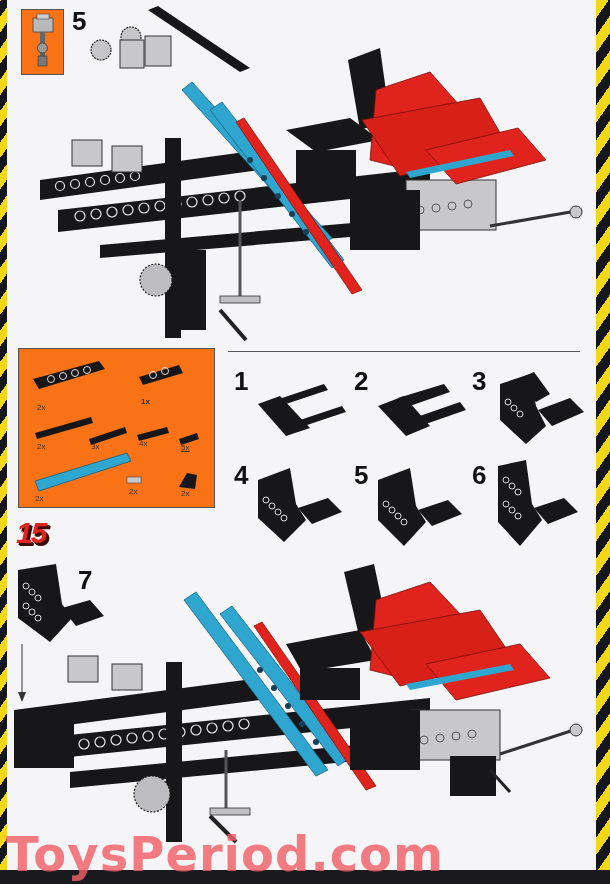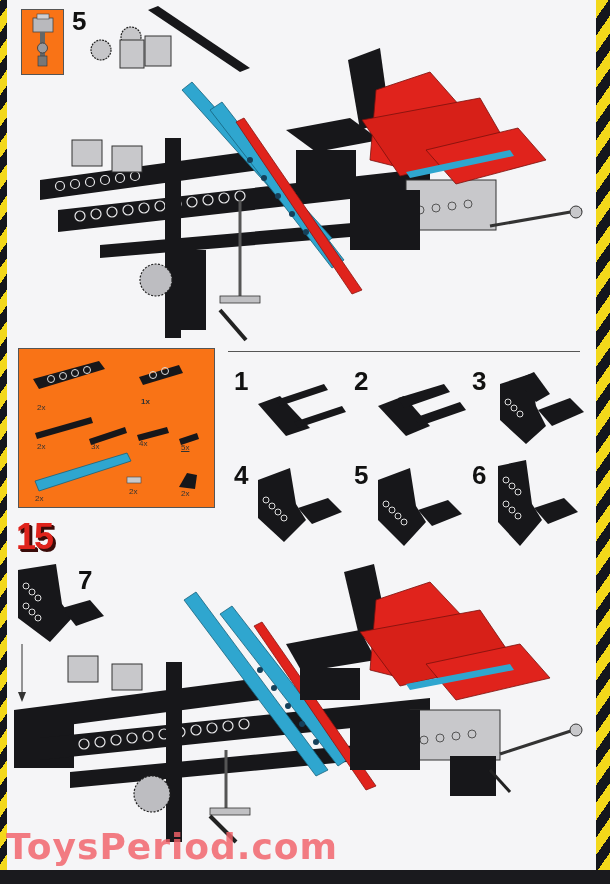--- a/index.html
+++ b/index.html
@@ -8,23 +8,23 @@
   .stripe-left{position:absolute;left:0;top:0;width:7px;height:870px;
     background:repeating-linear-gradient(-55deg,#f3d81a 0 9px,#14161c 9px 18px);}
   .stripe-right{position:absolute;left:596px;top:0;width:14px;height:870px;
     background:repeating-linear-gradient(-55deg,#f3d81a 0 10px,#14161c 10px 20px);}
   .bottom-bar{position:absolute;left:0;top:870px;width:610px;height:14px;background:#1a1a1e;}
   .callout{position:absolute;border:1px solid #555;background:#f97316;}
   .step-num{position:absolute;font-weight:bold;color:#111;font-family:"Liberation Sans",sans-serif;}
   .sub-num{position:absolute;font-weight:bold;font-size:26px;color:#111;}
   .qty{position:absolute;font-size:8px;color:#333;}
   .divider{position:absolute;left:228px;top:351px;width:352px;height:1px;background:#555;}
-  .big-step{position:absolute;left:16px;top:516px;font-size:36px;font-weight:900;color:#e0231c;
-    text-shadow:2px 2px 0 #3a0c0a,3px 3px 0 #3a0c0a;letter-spacing:-2px;font-family:"Liberation Sans",sans-serif;}
-  .watermark{position:absolute;left:6px;top:826px;font-size:36px;font-weight:bold;color:rgba(242,96,104,0.82);
+  .big-step{position:absolute;left:16px;top:516px;font-size:30px;font-weight:900;color:#e0231c;
+    text-shadow:2px 2px 0 #3a0c0a,3px 3px 0 #3a0c0a;letter-spacing:-2px;font-family:"Liberation Sans",sans-serif;font-style:italic;}
+  .watermark{position:absolute;left:6px;top:826px;font-size:48px;font-weight:bold;color:rgba(242,96,104,0.82);
     letter-spacing:1px;font-family:"DejaVu Sans",sans-serif;}
   svg{position:absolute;overflow:visible;}
 </style>
 </head>
 <body>
 
 <div class="page">
   <div class="stripe-left"></div>
   <div class="stripe-right"></div>
   <div class="bottom-bar"></div>

